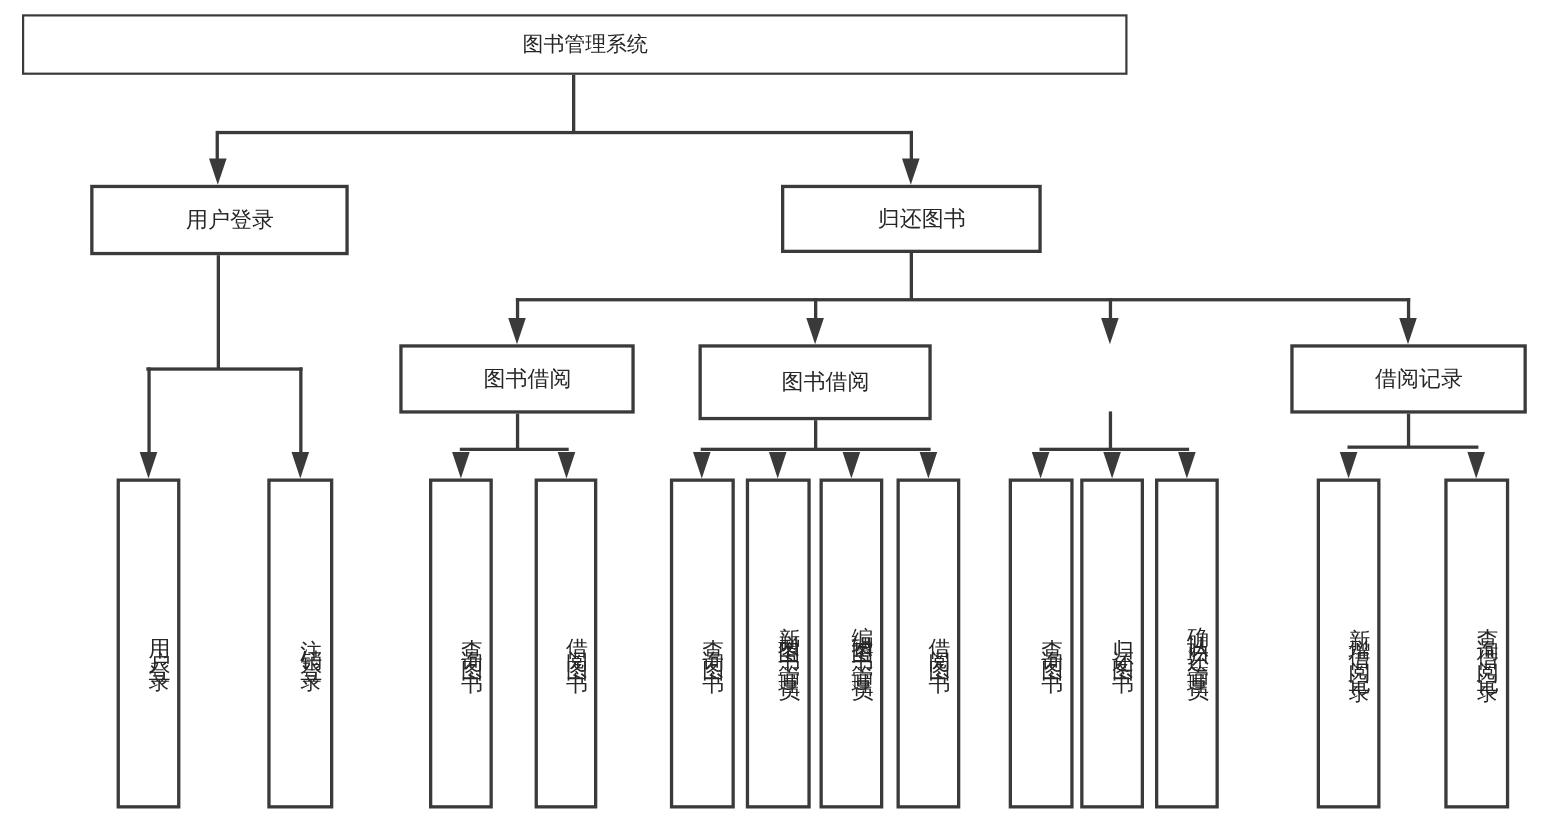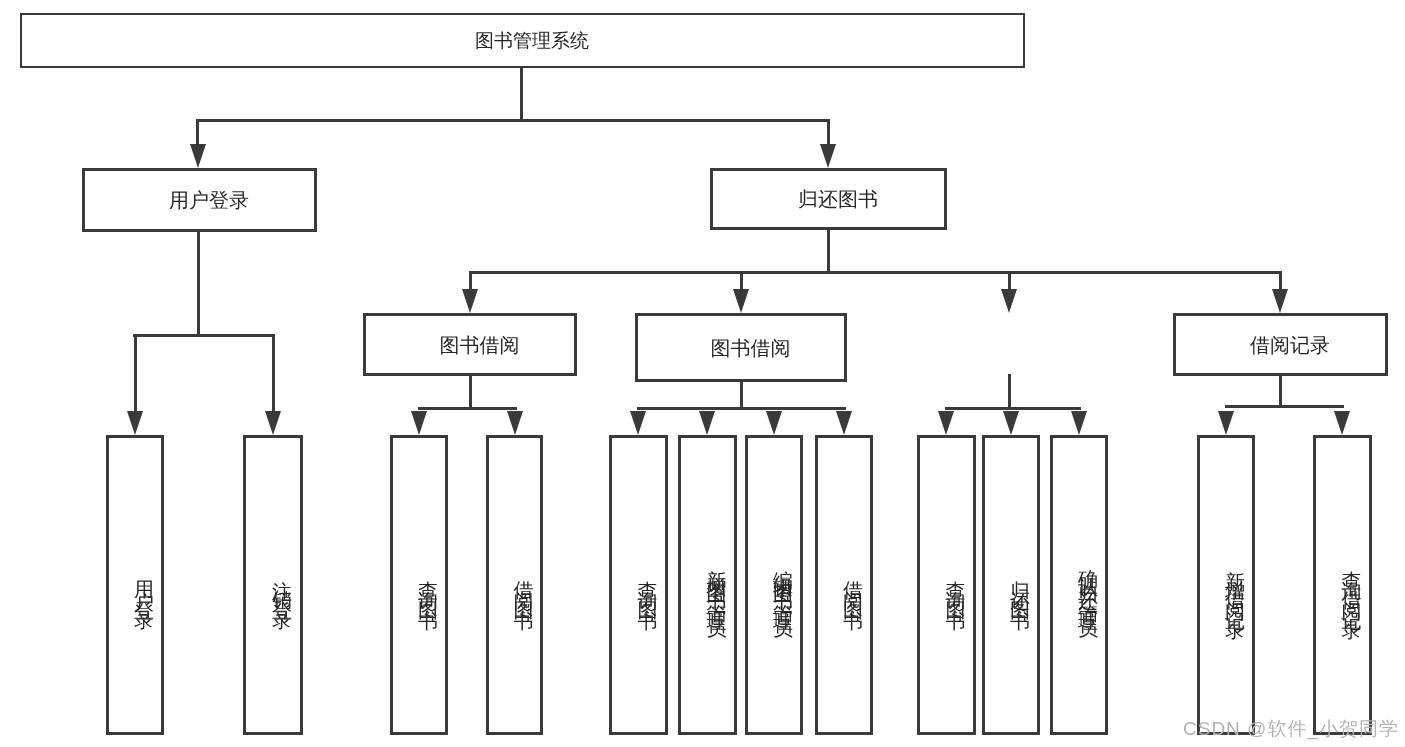--- a/index.html
+++ b/index.html
@@ -180,15 +180,14 @@
     <span>确认归还（管理员）</span>
   </div>
 
   <div class="box leaf" style="left:1197px;top:435px;width:58px;height:300px">
     <span>新增借阅记录</span>
   </div>
   <div class="box leaf" style="left:1313px;top:435px;width:59px;height:300px">
     <span>查询借阅记录</span>
   </div>
 
-  <div class="watermark">CSDN @软件_小贺同学</div>
 
 </div>
 
 </body></html>

